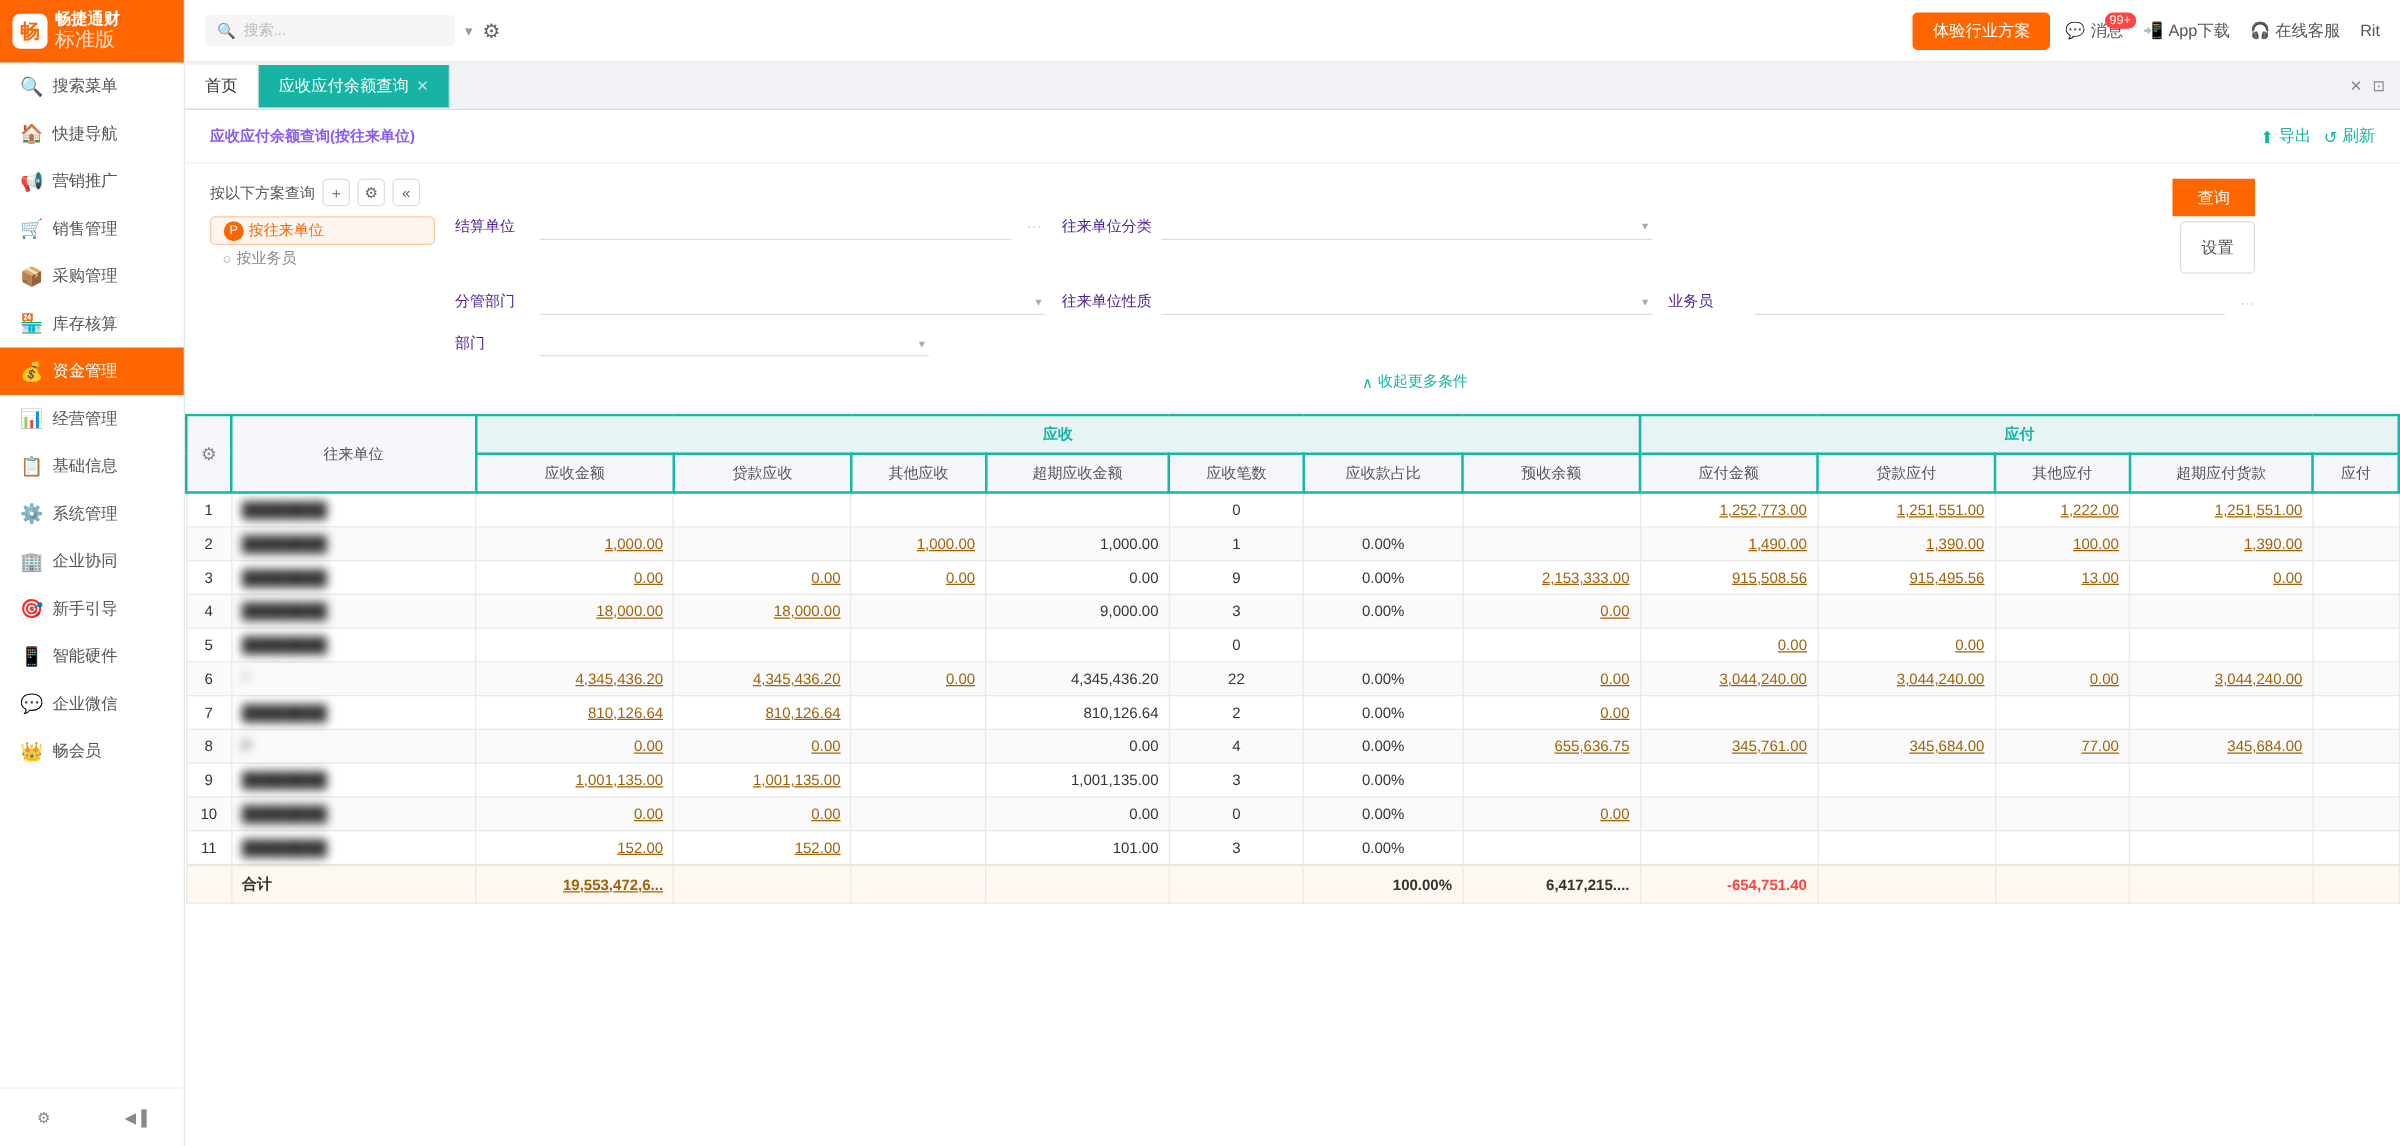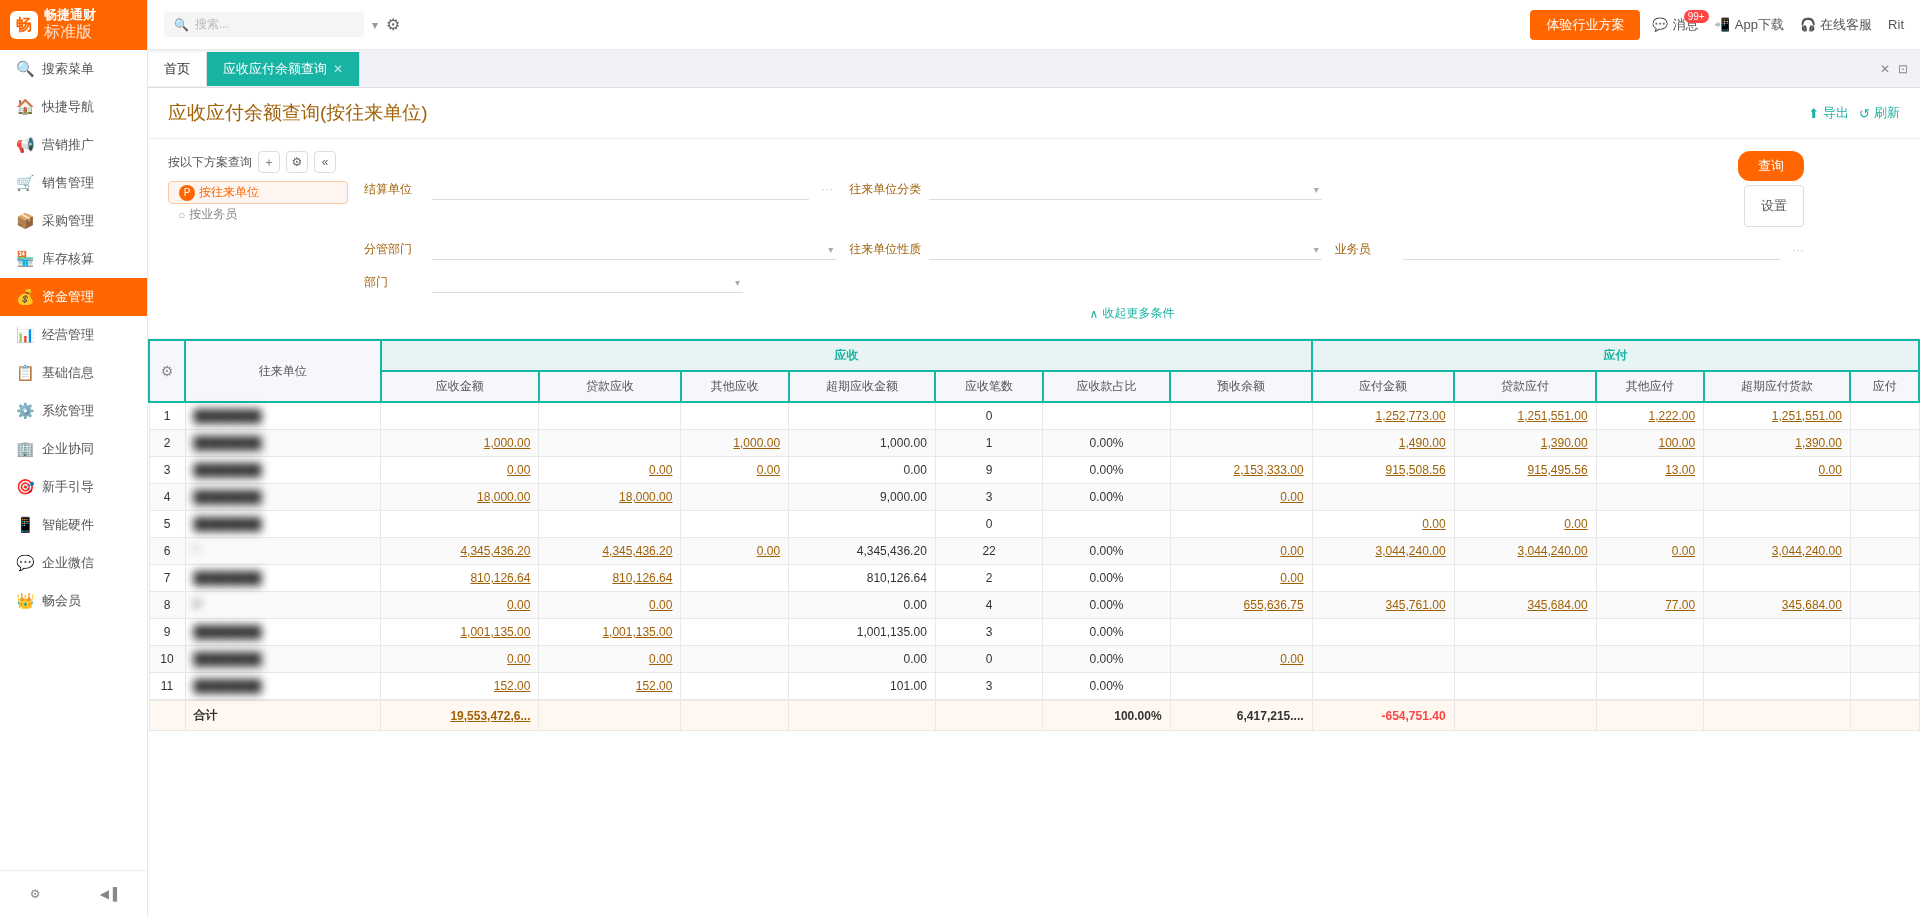--- a/index.html
+++ b/index.html
@@ -59,47 +59,47 @@
     .tab-item.home { background: #fff; color: #333; }
     .tab-item.active { background: #17b3a3; color: #fff; }
     .tab-close { font-size: 12px; cursor: pointer; opacity: 0.7; }
     .tab-bar-actions { margin-left: auto; display: flex; align-items: center; gap: 8px; padding: 0 12px; color: #888; }
 
     
     .page-header {
       background: #fff; padding: 12px 20px; display: flex; align-items: center; justify-content: space-between;
       border-bottom: 1px solid #eee;
     }
-    .page-title { font-size: 19px; font-weight: normal; color: #a16207; }
+    .page-title { font-size: 12px; font-weight: bold; color: #8b5cf6; }
     .page-actions { display: flex; align-items: center; gap: 10px; }
     .btn-export { display: flex; align-items: center; gap: 4px; color: #17b3a3; cursor: pointer; font-size: 13px; }
     .btn-refresh { display: flex; align-items: center; gap: 4px; color: #17b3a3; cursor: pointer; font-size: 13px; }
 
     
     .filter-area {
       background: #fff; padding: 12px 20px; border-bottom: 1px solid #eee;
     }
     .filter-btn-icon { width: 22px; height: 22px; border: 1px solid #ddd; border-radius: 4px; display: flex; align-items: center; justify-content: center; cursor: pointer; color: #666; }
     .filter-scheme { background: #fff5f0; border: 1px solid #ffc8a0; border-radius: 4px; padding: 2px 10px; display: flex; align-items: center; gap: 4px; cursor: pointer; color: #ff6600; font-size: 12px; }
     .scheme-icon { width: 16px; height: 16px; background: #ff6600; border-radius: 50%; display: flex; align-items: center; justify-content: center; color: #fff; font-size: 10px; }
     .sub-scheme { display: flex; align-items: center; gap: 4px; color: #888; font-size: 12px; padding: 2px 10px; cursor: pointer; }
 
     .filter-field {
       display: flex; align-items: center; gap: 8px; flex: 1;
     }
-    .filter-label { color: #a16207; font-size: 12px; white-space: nowrap; min-width: 60px; }
+    .filter-label { color: #4c1d95; font-size: 12px; white-space: nowrap; min-width: 60px; }
     .filter-input {
       flex: 1; border: none; border-bottom: 1px solid #ddd; padding: 3px 6px; font-size: 12px; outline: none; background: transparent;
     }
     .filter-input-dots { color: #ccc; margin-left: 4px; }
     .filter-select { flex: 1; border: none; border-bottom: 1px solid #ddd; padding: 3px 6px; font-size: 12px; background: transparent; appearance: none; outline: none; }
     .filter-chevron { color: #aaa; font-size: 10px; margin-left: -16px; }
     .filter-collapse { display: flex; align-items: center; justify-content: center; padding: 4px; cursor: pointer; color: #17b3a3; font-size: 12px; gap: 4px; }
 
-    .query-btn { background: #ff6600; color: #fff; border: none; border-radius: 12px; padding: 6px 20px; font-size: 13px; cursor: pointer; }
+    .query-btn { background: #ff6600; color: #fff; border: none; border-radius: 0; padding: 6px 20px; font-size: 13px; cursor: pointer; }
     .settings-btn { border: 1px solid #ddd; color: #555; background: #fff; border-radius: 4px; padding: 11px 16px; font-size: 13px; cursor: pointer; }
 
     
     .table-container {
       flex: 1; overflow: auto; background: #fff; margin: 0;
     }
     table {
       width: 100%; border-collapse: collapse; font-size: 12px;
     }
     th {

